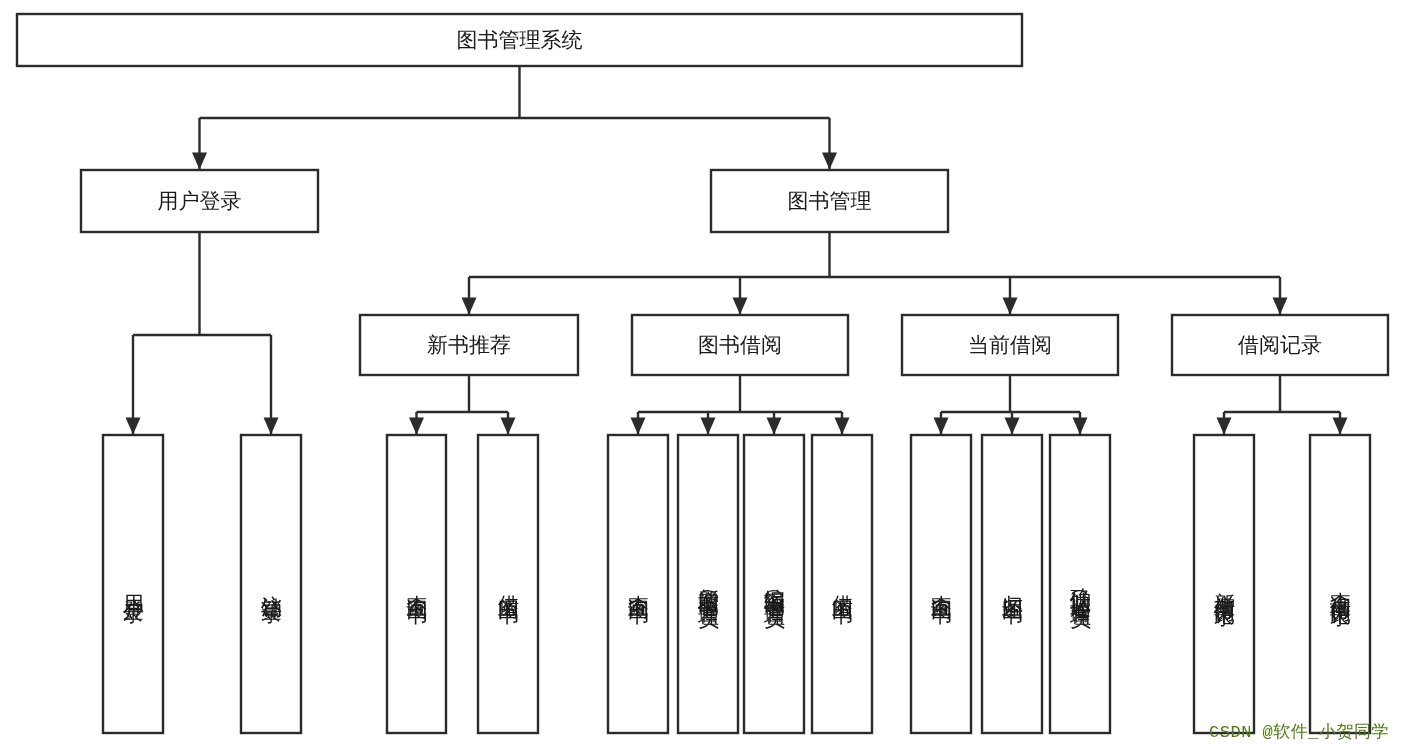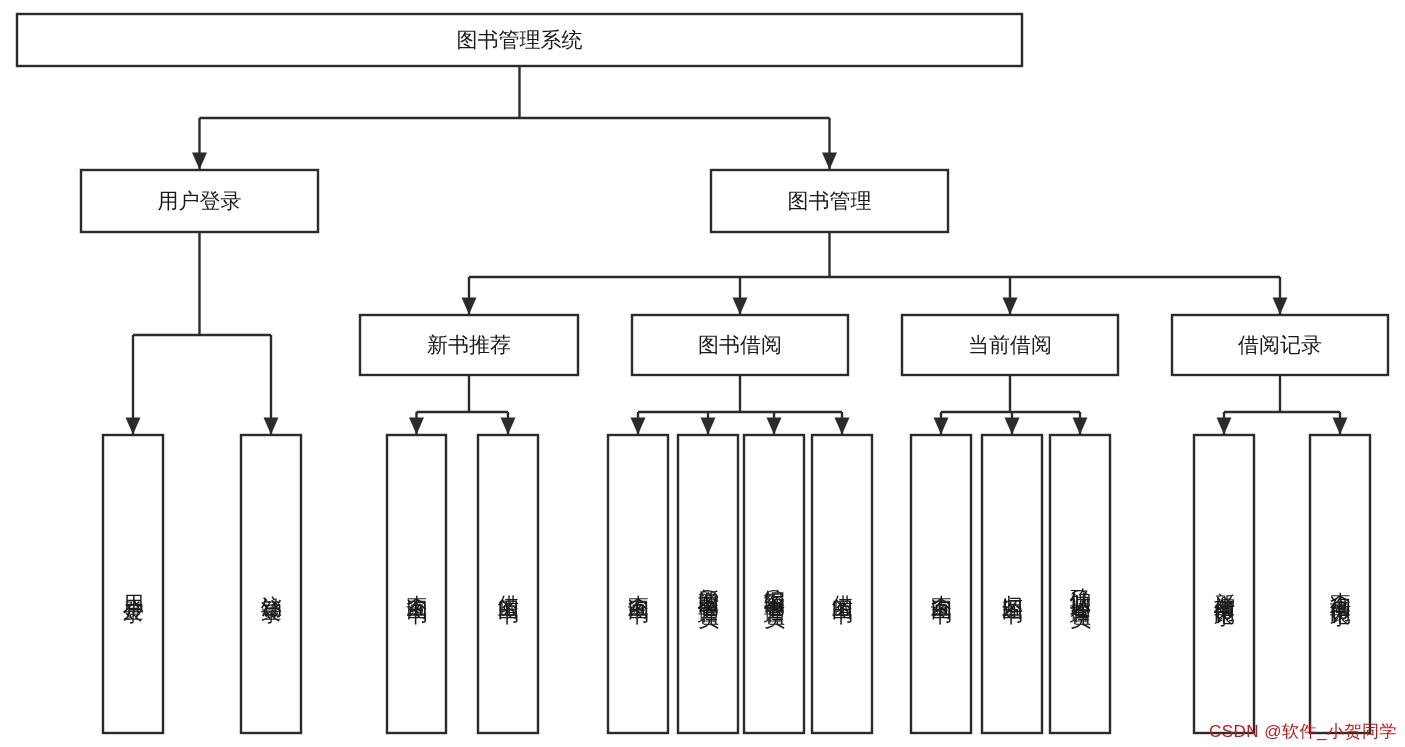--- a/index.html
+++ b/index.html
@@ -56,25 +56,25 @@
     letter-spacing: 3px;
     color: #1a1a1a;
     display: flex;
     align-items: center;
     justify-content: center;
     white-space: nowrap;
     pointer-events: none;
   }
   .watermark {
     position: absolute;
-    right: 8px;
+    right: 16px;
     bottom: 4px;
-    font-family: Liberation Sans, sans-serif;
+    font-family: Liberation Mono, monospace;
     font-size: 17px;
-    color: #b91c1c;
+    color: #4d7c0f;
     letter-spacing: 0.5px;
     white-space: nowrap;
   }
 </style>
 </head>
 <body>
 
 <div id="diagram-root">
 
   <svg class="flow" viewBox="0 0 1405 747">

